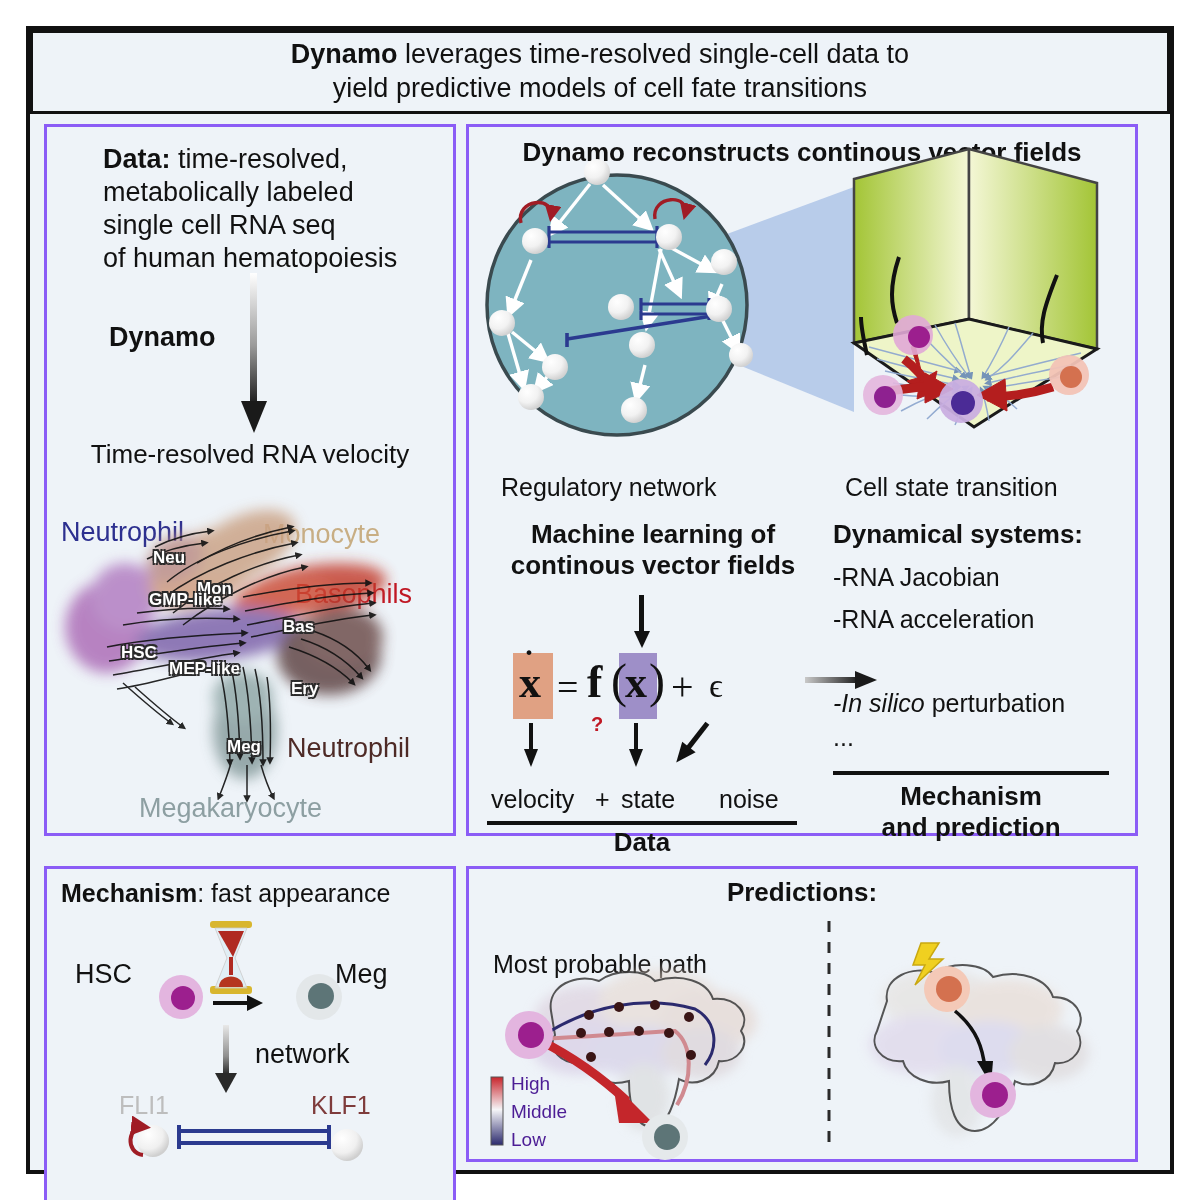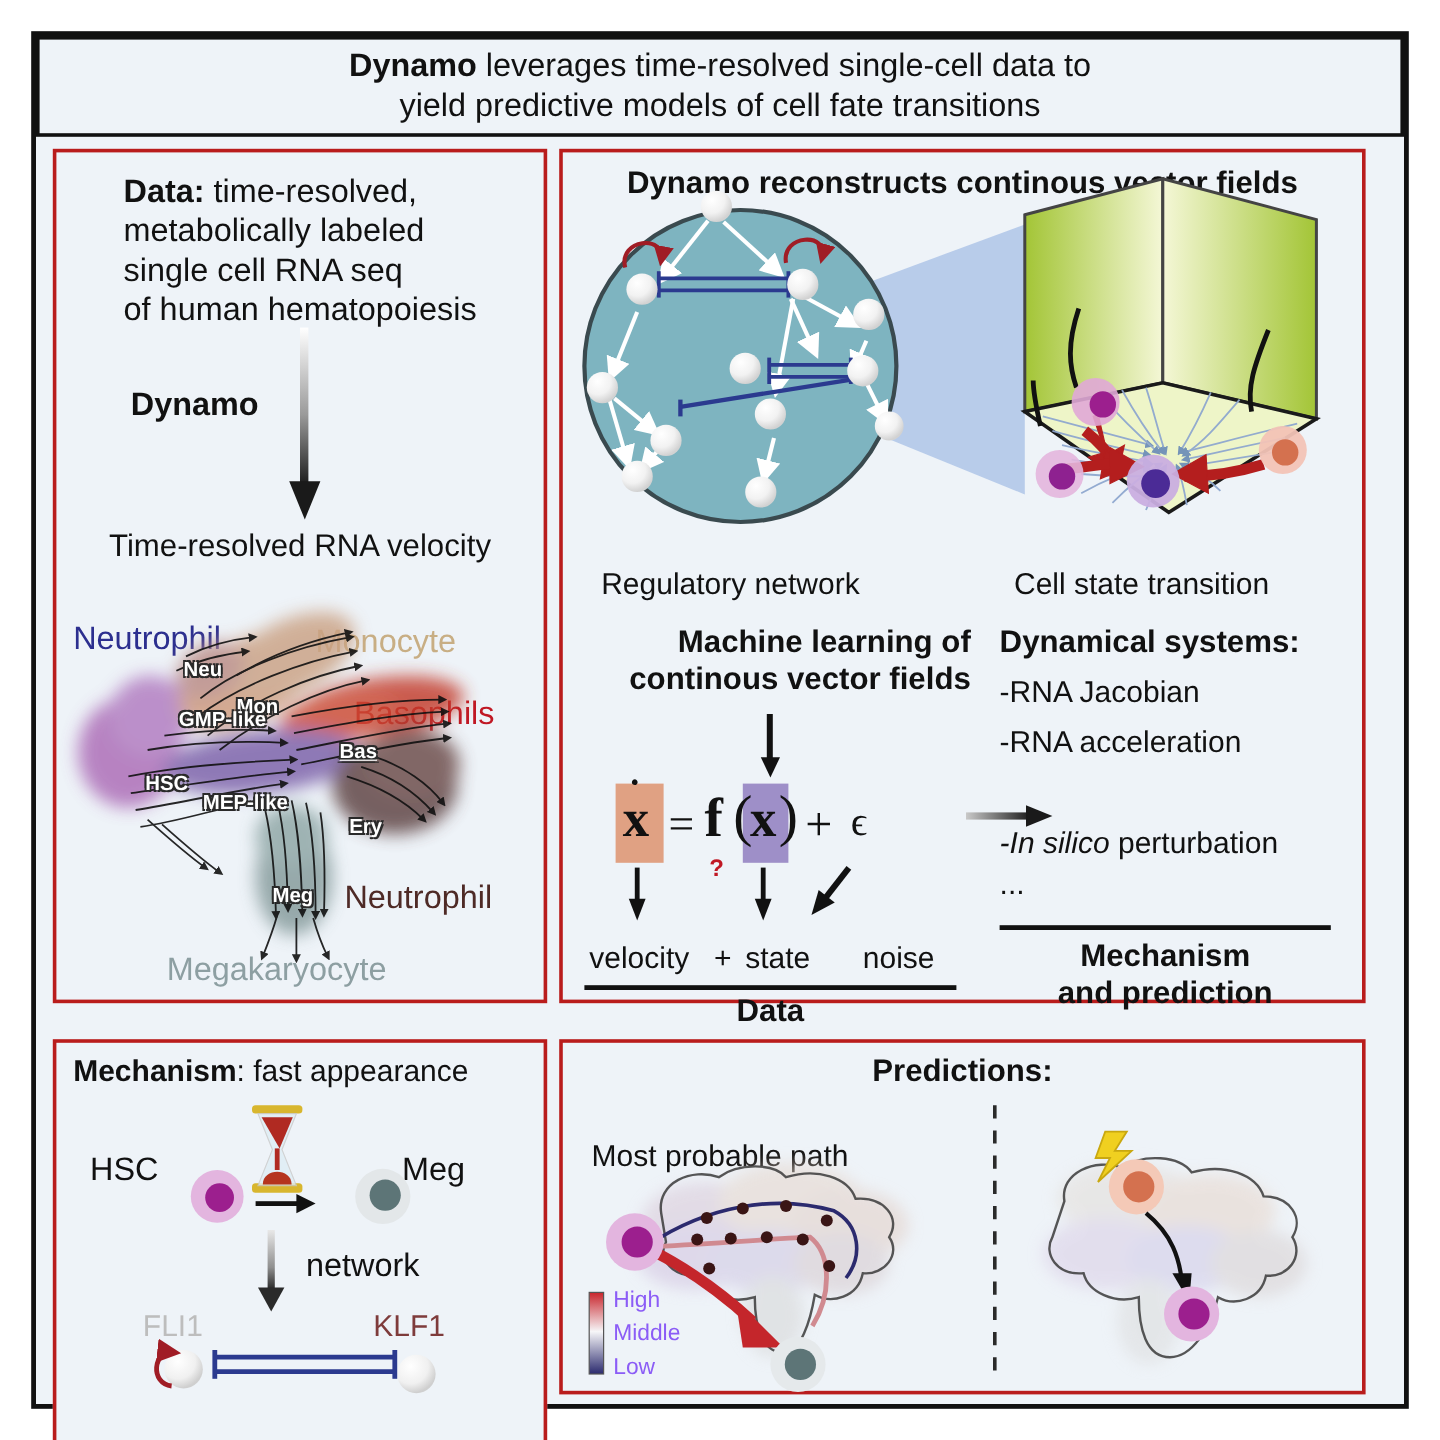--- a/index.html
+++ b/index.html
@@ -2,21 +2,21 @@
 <html><head>
 <meta charset="utf-8">
 <style>
   html,body{margin:0;padding:0;background:#ffffff;}
   body{width:1200px;height:1200px;font-family:"Liberation Sans",sans-serif;overflow:hidden;}
   #root{position:relative;width:1200px;height:1200px;background:#fff;}
 
   .outer{position:absolute;left:26px;top:26px;width:1148px;height:1148px;
          border:4px solid #111;background:#eef3f8;box-sizing:border-box;}
 
-  .panel{position:absolute;border:3px solid #b91c1c;background:#eef3f8;box-sizing:border-box;}
+  .panel{position:absolute;border:3px solid #8b5cf6;background:#eef3f8;box-sizing:border-box;}
 
   
   .hdr{left:30px;top:30px;width:1140px;height:84px;border:3px solid #111;display:flex;
        align-items:center;justify-content:center;text-align:center;}
   .hdr-txt{font-size:27px;line-height:1.25;color:#111;}
   .b{font-weight:bold;}
 
   
   .p-data{left:44px;top:124px;width:412px;height:712px;}
   .p-vec {left:466px;top:124px;width:672px;height:712px;}
@@ -51,21 +51,21 @@
   .mp{position:absolute;width:300px;text-align:center;font-size:26px;font-weight:bold;line-height:1.2;color:#111;}
 
   
   .mhdr{position:absolute;left:14px;top:10px;font-size:25px;color:#111;}
   .mlab{position:absolute;font-size:27px;color:#111;}
   .gl{position:absolute;font-size:25px;white-space:nowrap;}
 
   
   .phdr{position:absolute;left:0;top:8px;width:100%;text-align:center;font-size:26px;font-weight:bold;color:#111;}
   .psub{position:absolute;font-size:25px;color:#111;white-space:nowrap;}
-  .cbl{position:absolute;font-size:19px;color:#8b5cf6;white-space:nowrap;}
+  .cbl{position:absolute;font-size:19px;color:#4c1d95;white-space:nowrap;}
 
   svg{display:block;overflow:visible;}
   .nolay{position:absolute;left:0;top:0;}
 </style>
 </head>
 <body>
 
 <div id="root">
 
   <div class="outer"></div>
@@ -173,21 +173,21 @@
       </g>
 
       <g class="uml">
         <text class="ul" x="0" y="0"></text>
       </g>
     </svg>
 
     <div class="ul" style="left:86px;top:421px;padding-left:20px;">Neu</div>
     <div class="ul" style="left:150px;top:452px;">Mon</div>
     <div class="ul" style="left:82px;top:463px;margin-left:20px;">GMP-like</div>
-    <div class="ul" style="left:236px;top:490px;text-decoration:underline;">Bas</div>
+    <div class="ul" style="left:236px;top:490px;">Bas</div>
     <div class="ul" style="left:74px;top:516px;">HSC</div>
     <div class="ul" style="left:122px;top:532px;">MEP-like</div>
     <div class="ul" style="left:244px;top:552px;">Ery</div>
     <div class="ul" style="left:180px;top:610px;">Meg</div>
   </div>
 
   <div class="panel p-vec">
     <div class="vhdr">Dynamo reconstructs continous vector fields</div>
 
     <svg class="nolay" style="left:0;top:0;" width="672" height="400" viewBox="0 0 672 400">
@@ -319,21 +319,21 @@
         <circle cx="492" cy="274" r="22" fill="#c9aee0" opacity="0.95"></circle>
         <circle cx="494" cy="276" r="12" fill="#4b2b96"></circle>
         <circle cx="600" cy="248" r="20" fill="#f2c3b6" opacity="0.95"></circle>
         <circle cx="602" cy="250" r="11" fill="#d4714f"></circle>
       </g>
     </svg>
 
     <div class="vcap" style="left:32px;top:346px;">Regulatory network</div>
     <div class="vcap" style="left:376px;top:346px;">Cell state transition</div>
 
-    <div class="mlt" style="left:0;top:392px;text-align:right;">Machine learning of continous vector fields</div>
+    <div class="mlt" style="left:14px;top:392px;">Machine learning of continous vector fields</div>
 
     <svg class="nolay" style="left:158px;top:468px;" width="30" height="54" viewBox="0 0 30 54">
       <rect x="12" y="0" width="5" height="40" fill="#111"></rect>
       <polygon points="7,36 23,36 15,53" fill="#111"></polygon>
     </svg>
 
     <div class="eqrow" style="left:0;top:524px;width:340px;height:90px;">
       <div class="hl" style="left:44px;top:2px;width:40px;height:66px;background:#e0a183;"></div>
       <div class="hl" style="left:150px;top:2px;width:38px;height:66px;background:#9e8fc8;"></div>
       <div class="eq-sym" style="left:50px;top:6px;font-size:44px;font-weight:bold;">

